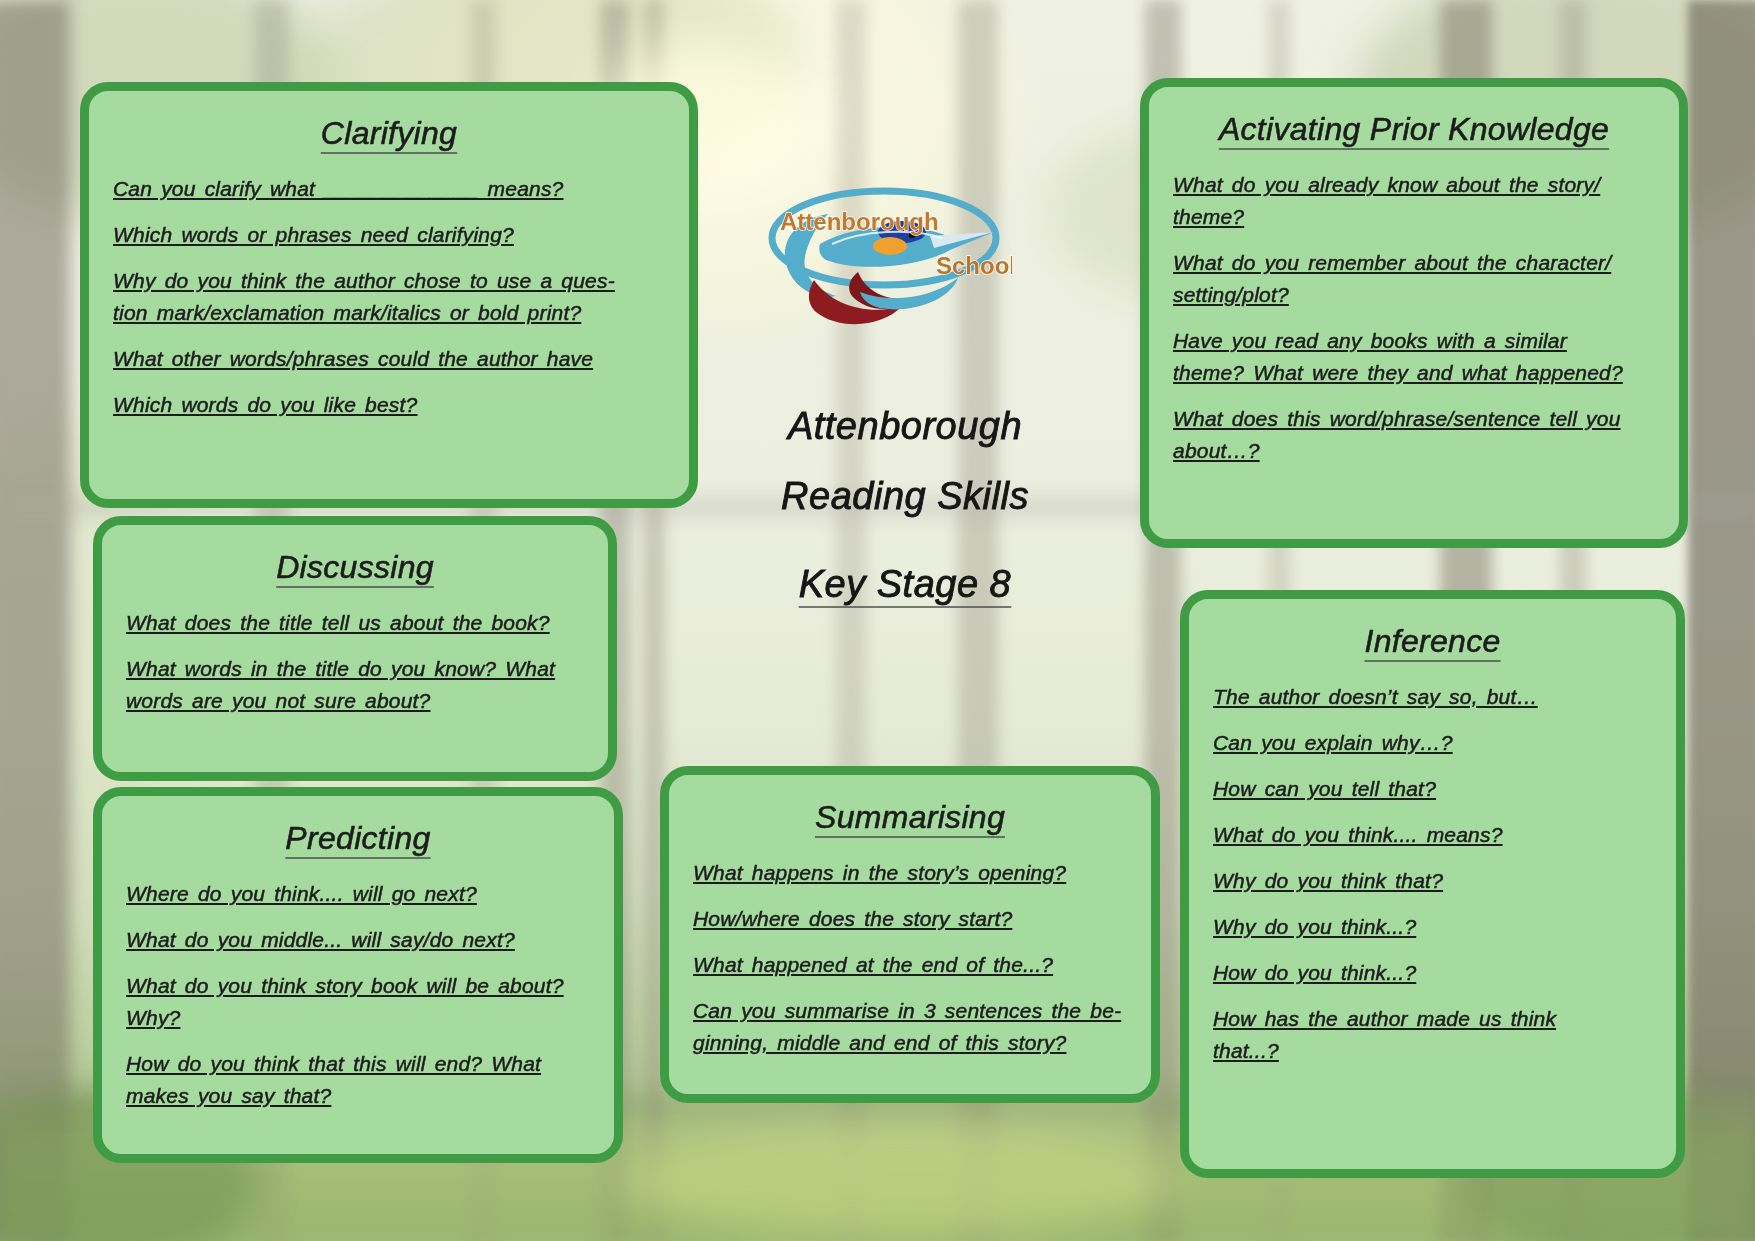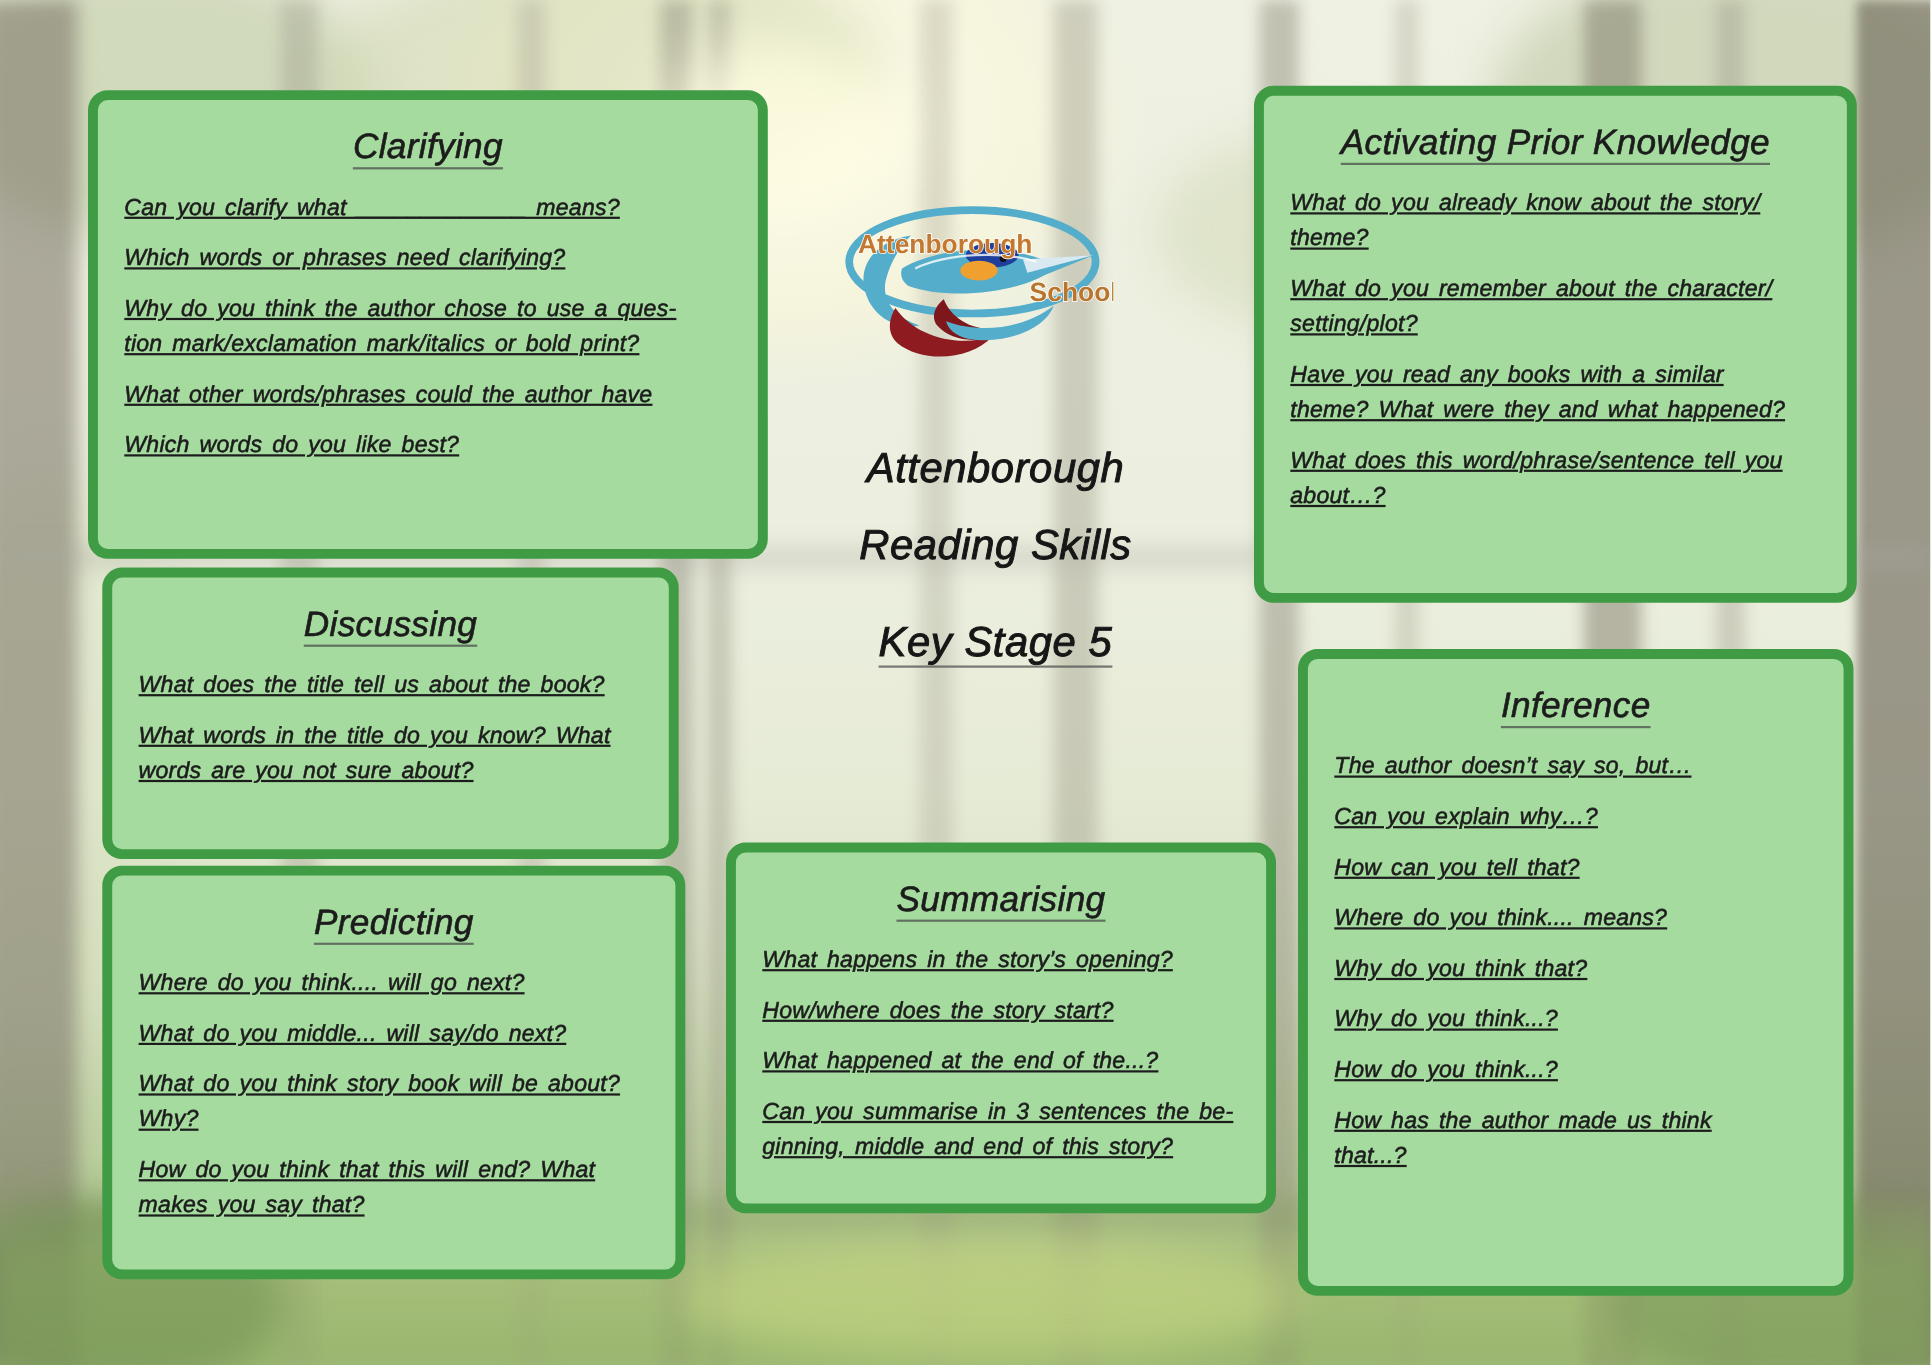--- a/index.html
+++ b/index.html
@@ -12,21 +12,21 @@
   }
   
   .trunk{position:absolute;top:0;height:100%;filter:blur(7px);}
   .blob{position:absolute;border-radius:50%;filter:blur(22px);}
   .band{position:absolute;filter:blur(9px);}
   
   .box{
     position:absolute;
     background:var(--box-fill,#A5DB9F);
     border:9px solid var(--box-border,#3F9C44);
-    border-radius:18px;
+    border-radius:28px;
     color:var(--text,#1c1c1c);
     overflow:hidden;
   }
   .box-title{
     text-align:center;margin-top:20px;height:44px;line-height:44px;
     font-style:italic;font-size:32px;
     -webkit-text-stroke:0.6px currentColor;
     letter-spacing:.3px;
   }
   .box-title .underlined{
@@ -105,21 +105,21 @@
     <ellipse cx="128" cy="66" rx="17" ry="9" fill="#EFA02F"></ellipse>
     <circle cx="150" cy="55" r="3.2" fill="#101010"></circle>
     <path d="M70,64 C100,50 150,48 180,58" fill="none" stroke="#ffffff" stroke-width="2" opacity=".8"></path>
     <text x="18" y="50" font-family="Liberation Sans, sans-serif" font-size="24" font-weight="bold" fill="#C4782F" stroke="#ffffff" stroke-width="1.4" paint-order="stroke">Attenborough</text>
     <text x="174" y="94" font-family="Liberation Sans, sans-serif" font-size="24" font-weight="bold" fill="#BA752C" stroke="#ffffff" stroke-width="1.4" paint-order="stroke">School</text>
   </svg>
 
   <div id="center-title">
     <div class="title-line"><span>Attenborough</span></div>
     <div class="title-line gap-small"><span>Reading Skills</span></div>
-    <div class="title-line gap-large"><span class="underlined">Key Stage 5</span></div>
+    <div class="title-line gap-large"><span class="underlined">Key Stage 8</span></div>
   </div>
 
   <div class="box" style="left:80px;top:82px;width:600px;height:408px;">
     <div class="box-title"><span class="underlined">Clarifying</span></div>
     <div class="box-body">
         <div class="para">
           <div class="qline">Can you clarify what _____________ means?</div>
         </div>
         <div class="para">
           <div class="qline">Which words or phrases need clarifying?</div>
@@ -217,21 +217,21 @@
         <div class="para">
           <div class="qline">The author doesn’t say so, but…</div>
         </div>
         <div class="para">
           <div class="qline">Can you explain why…?</div>
         </div>
         <div class="para">
           <div class="qline">How can you tell that?</div>
         </div>
         <div class="para">
-          <div class="qline">Where do you think.... means?</div>
+          <div class="qline">What do you think.... means?</div>
         </div>
         <div class="para">
           <div class="qline">Why do you think that?</div>
         </div>
         <div class="para">
           <div class="qline">Why do you think...?</div>
         </div>
         <div class="para">
           <div class="qline">How do you think...?</div>
         </div>

